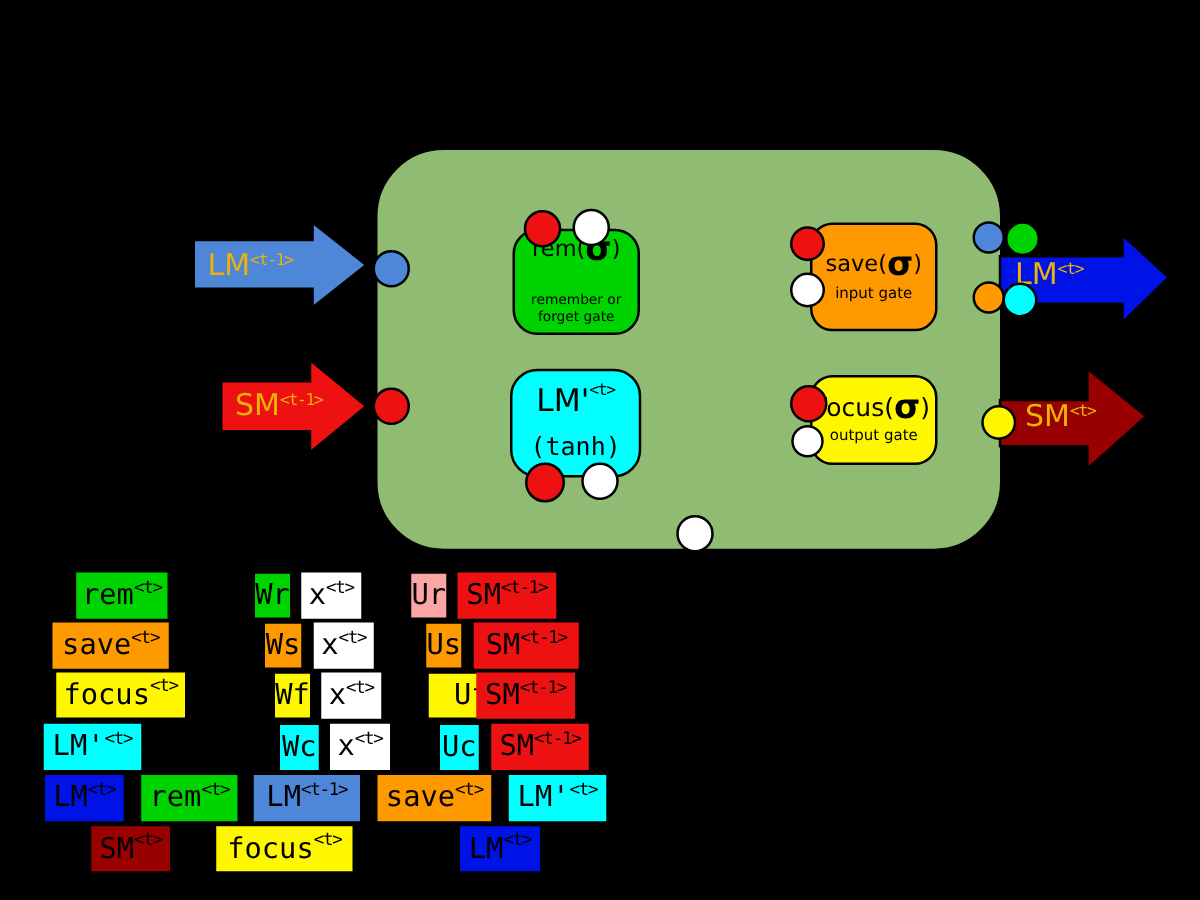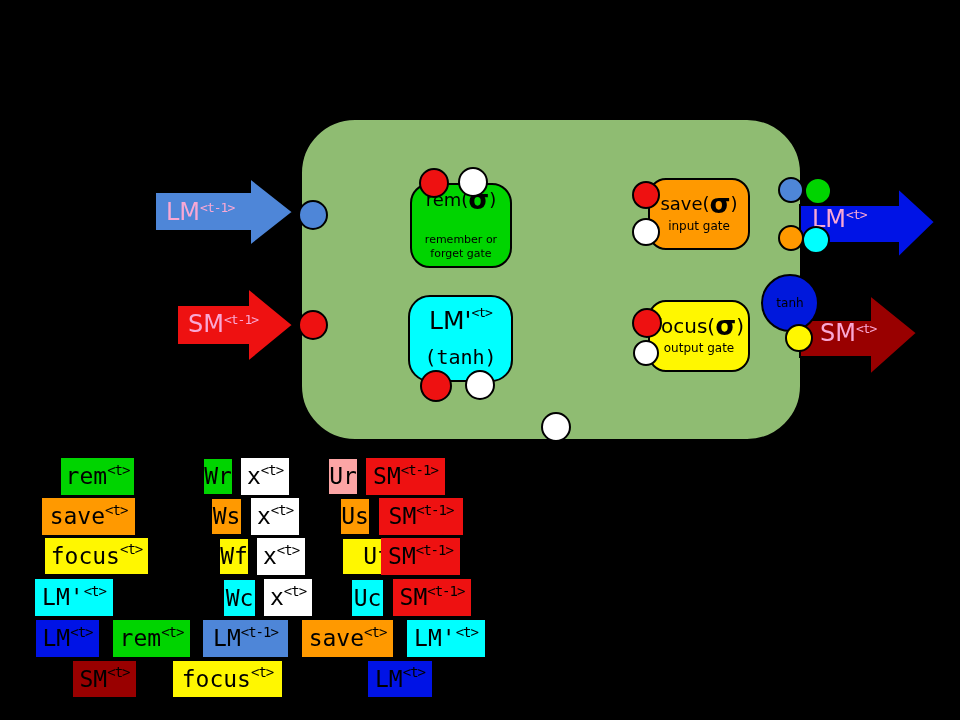--- a/index.html
+++ b/index.html
@@ -1,21 +1,21 @@
 <!DOCTYPE html>
 <html><head>
 <meta charset="utf-8">
 <style>
   html,body{margin:0;padding:0;background:#000;}
   #stage{position:relative;width:960px;height:720px;background:#000;overflow:hidden;
          font-family:"DejaVu Sans", sans-serif;}
   #cell-container{position:absolute;left:300px;top:118px;width:502px;height:323px;
          border:2px solid #000;border-radius:55px;box-sizing:border-box;}
   svg.arrow-layer{position:absolute;left:0;top:0;}
-  .arrow-label{position:absolute;color:#f9a8d4;font-size:24px;white-space:nowrap;line-height:1;}
+  .arrow-label{position:absolute;color:#eab308;font-size:24px;white-space:nowrap;line-height:1;}
   .sup-m{font-family:"DejaVu Sans Mono", monospace;font-size:13px;position:relative;top:-8px;letter-spacing:-1px;}
   .gate{position:absolute;box-sizing:border-box;border:2px solid #000;display:flex;
         flex-direction:column;align-items:center;justify-content:center;text-align:center;color:#000;}
   .gate-title{font-size:18px;display:flex;align-items:center;line-height:1;}
   .gate-title-big{font-size:25px;display:flex;align-items:flex-start;line-height:1;}
   .sigma{font-size:27px;font-weight:700;line-height:0.8;}
   .gate-sub{font-size:11px;line-height:1.3;}
   .gate-sub2{font-size:12px;line-height:1.3;margin-top:4px;}
   .gate-sub-mono{font-family:"DejaVu Sans Mono", monospace;font-size:20px;margin-top:12px;}
   .circ{position:absolute;border:2px solid #000;border-radius:50%;box-sizing:border-box;
@@ -56,21 +56,21 @@
   <div class="gate" style="left: 410px; top: 183px; width: 102px; height: 85px; border-radius: 20px; background: rgb(0, 212, 0);">
     <div class="gate-title">
       <span>rem(</span>
         <span class="sigma">σ</span>
         <span>)</span>
     </div>
     <div class="gate-sub" style="margin-top:22px">remember or</div>
     <div class="gate-sub">forget gate</div>
   </div>
 
-  <div class="gate" style="left: 648px; top: 178px; width: 102px; height: 72px; border-radius: 18px; background: rgb(255, 153, 0);">
+  <div class="gate" style="left: 648px; top: 178px; width: 102px; height: 87px; border-radius: 18px; background: rgb(255, 153, 0);">
     <div class="gate-title">
       <span>save(</span>
         <span class="sigma">σ</span>
         <span>)</span>
     </div>
     <div class="gate-sub2">input gate</div>
   </div>
 
   <div class="gate" style="left: 408px; top: 295px; width: 105px; height: 87px; border-radius: 22px; background: rgb(0, 255, 255);">
     <div class="gate-title-big">
@@ -97,23 +97,20 @@
   <div class="circ" style="left: 465px; top: 370px; width: 30px; height: 30px; background: rgb(255, 255, 255);"></div>
   <div class="circ" style="left: 632px; top: 308px; width: 30px; height: 30px; background: rgb(238, 17, 17);"></div>
   <div class="circ" style="left: 633px; top: 340px; width: 26px; height: 26px; background: rgb(255, 255, 255);"></div>
   <div class="circ" style="left: 298px; top: 200px; width: 30px; height: 30px; background: rgb(78, 134, 216);"></div>
   <div class="circ" style="left: 298px; top: 310px; width: 30px; height: 30px; background: rgb(238, 17, 17);"></div>
   <div class="circ" style="left: 541px; top: 412px; width: 30px; height: 30px; background: rgb(255, 255, 255);"></div>
   <div class="circ" style="left: 778px; top: 177px; width: 26px; height: 26px; background: rgb(78, 134, 216);"></div>
   <div class="circ" style="left: 804px; top: 177px; width: 28px; height: 28px; background: rgb(0, 212, 0);"></div>
   <div class="circ" style="left: 778px; top: 225px; width: 26px; height: 26px; background: rgb(255, 153, 0);"></div>
   <div class="circ" style="left: 802px; top: 226px; width: 28px; height: 28px; background: rgb(0, 255, 255);"></div>
-  <div class="circ" style="left: 761px; top: 274px; width: 58px; height: 58px; background: rgb(0, 24, 220);">
-    <span class="tanh-text">tanh</span>
-  </div>
   <div class="circ" style="left: 785px; top: 324px; width: 28px; height: 28px; background: rgb(255, 247, 0);"></div>
 
   <div id="legend-layer">
       <div class="lbox" style="left: 61px; top: 458px; width: 73px; height: 37px; background: rgb(0, 212, 0);">
         <span>rem</span>
         <span class="sup">&lt;t&gt;</span>
       </div>
       <div class="lbox" style="left: 204px; top: 459px; width: 28px; height: 35px; background: rgb(0, 212, 0);">
         <span>Wr</span>
       </div>

